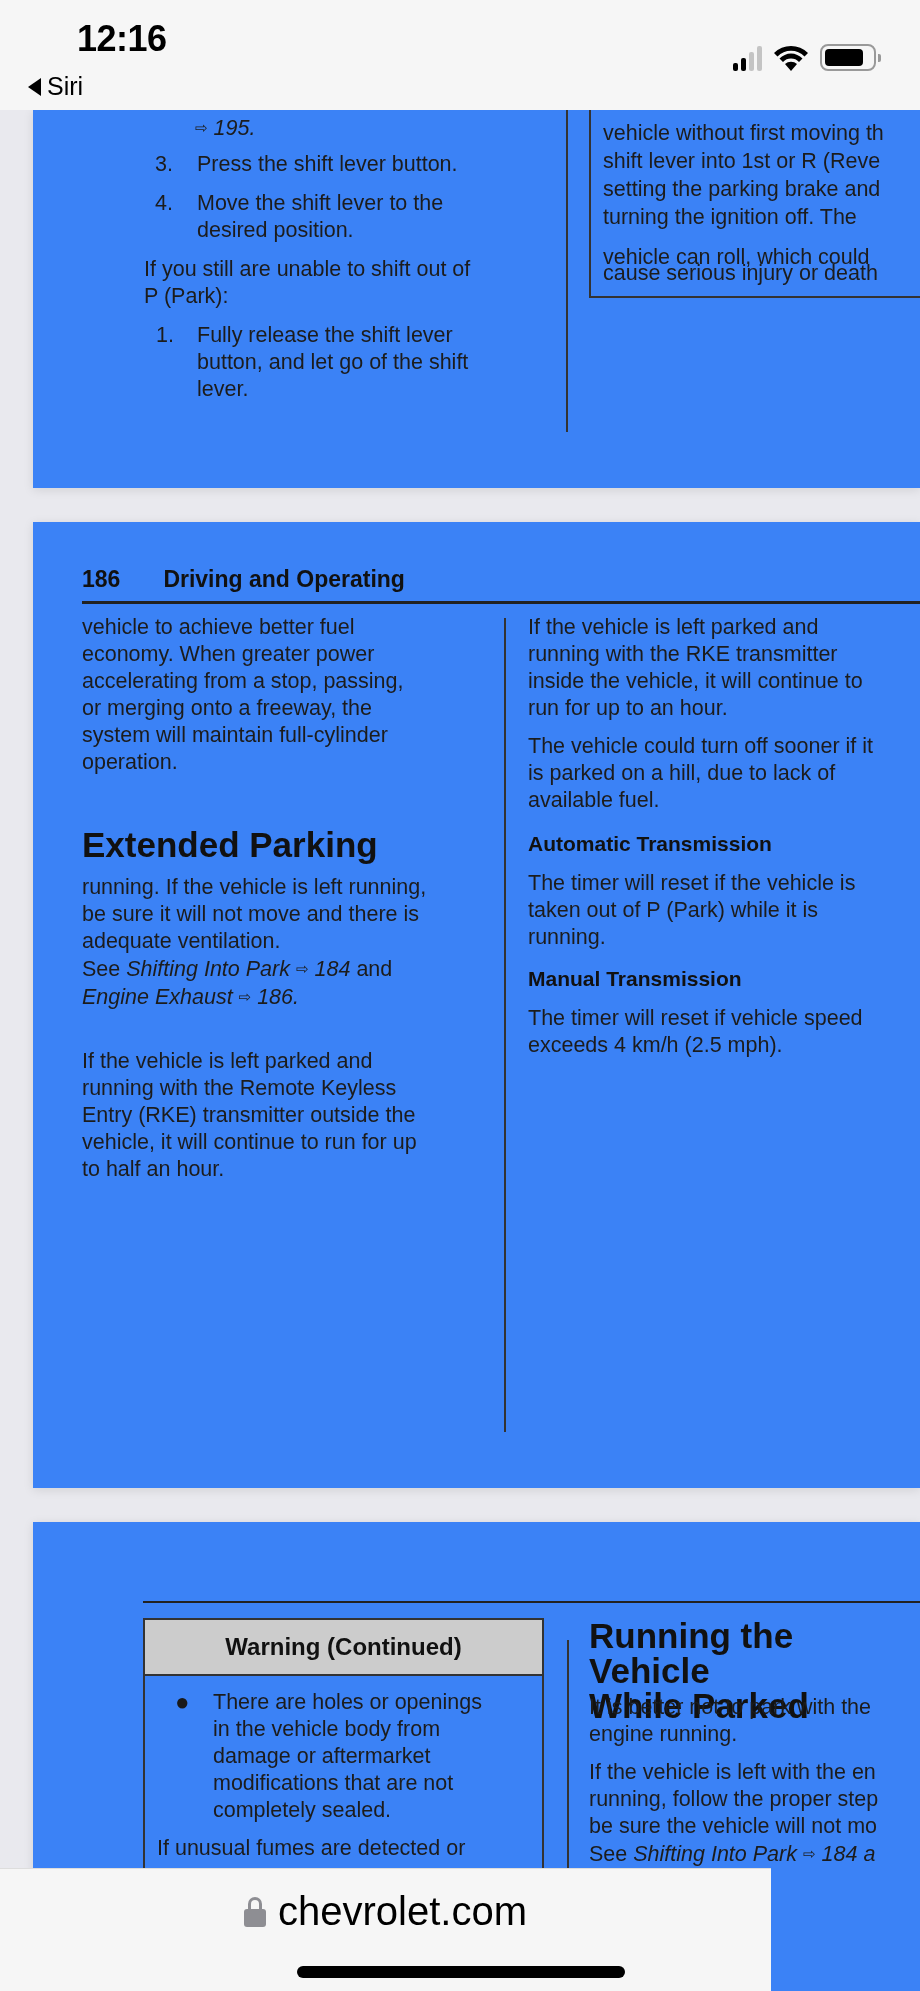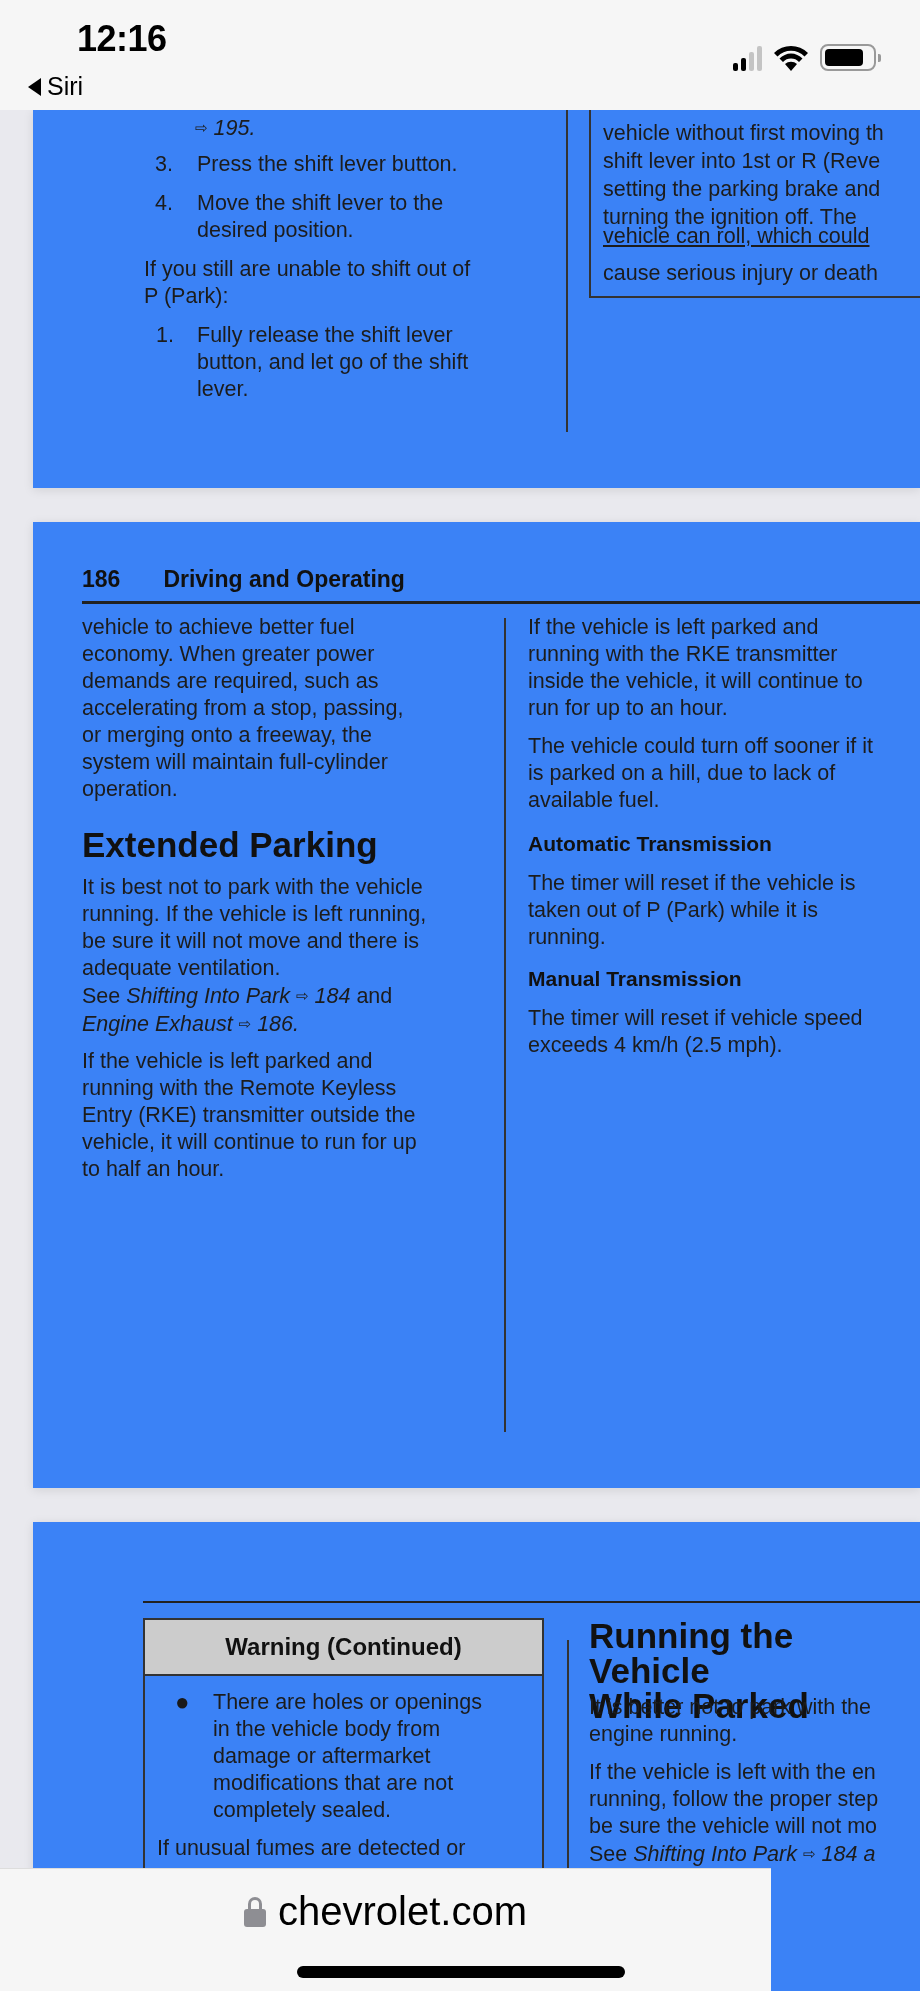--- a/index.html
+++ b/index.html
@@ -92,45 +92,43 @@
   <div class="txt" style="left:164px; top:212px;">Fully release the shift lever</div>
   <div class="txt" style="left:164px; top:239px;">button, and let go of the shift</div>
   <div class="txt" style="left:164px; top:266px;">lever.</div>
   <div class="vrule" style="left:533px; top:0; height:322px;"></div>
 
   <div style="position:absolute; left:556px; top:-10px; width:340px; height:198px; border-left:2px solid #333; border-bottom:2px solid #333;">
     <div class="txt" style="left:12px; top:20px; white-space:nowrap;">vehicle without first moving th</div>
     <div class="txt" style="left:12px; top:48px; white-space:nowrap;">shift lever into 1st or R (Reve</div>
     <div class="txt" style="left:12px; top:76px; white-space:nowrap;">setting the parking brake and</div>
     <div class="txt" style="left:12px; top:104px; white-space:nowrap;">turning the ignition off. The</div>
-    <div class="txt" style="left:12px; top:123px; white-space:nowrap;text-decoration:underline;">vehicle can roll, which could</div>
+    <div class="txt" style="left:12px; top:144px; white-space:nowrap;">vehicle can roll, which could</div>
     <div class="txt" style="left:12px; top:160px; white-space:nowrap;">cause serious injury or death</div>
   </div>
 </div>
 
 <div class="page" id="page-186">
   <div class="pg-header">
     <span>186</span>
     <span>Driving and Operating</span>
   </div>
   <div class="hrule" style="left:49px; top:79px; width:838px;"></div>
   <div class="vrule" style="left:471px; top:96px; height:814px;"></div>
 
   <div class="txt" style="left:49px; top:92px;">
     <div>vehicle to achieve better fuel</div>
     <div>economy. When greater power</div>
-    <div>demands are required, such as</div>
     <div>accelerating from a stop, passing,</div>
     <div>or merging onto a freeway, the</div>
     <div>system will maintain full-cylinder</div>
     <div>operation.</div>
   </div>
   <div class="h-sec" style="left:49px; top:306px;">Extended Parking</div>
   <div class="txt" style="left:49px; top:352px;">
-    <div>It is best not to park with the vehicle</div>
     <div>running. If the vehicle is left running,</div>
     <div>be sure it will not move and there is</div>
     <div>adequate ventilation.</div>
     <div>
       <span>See</span>
       <a><i>Shifting Into Park</i> <span class="arrow">⇨</span> <i>184</i></a>
       <span>and</span>
     </div>
     <div>
       <a><i>Engine Exhaust</i> <span class="arrow">⇨</span> <i>186.</i></a>

